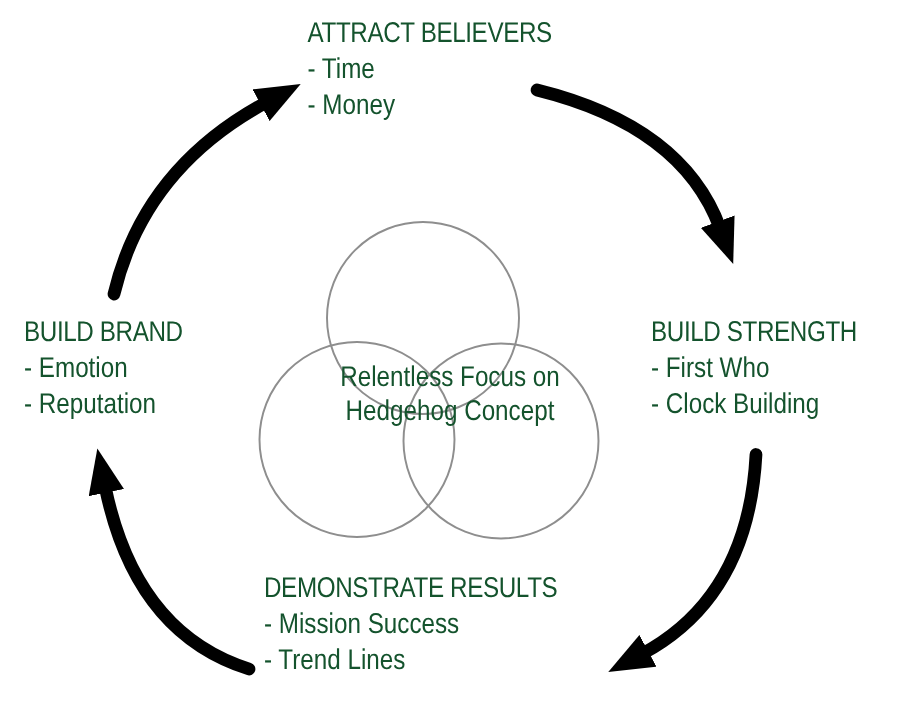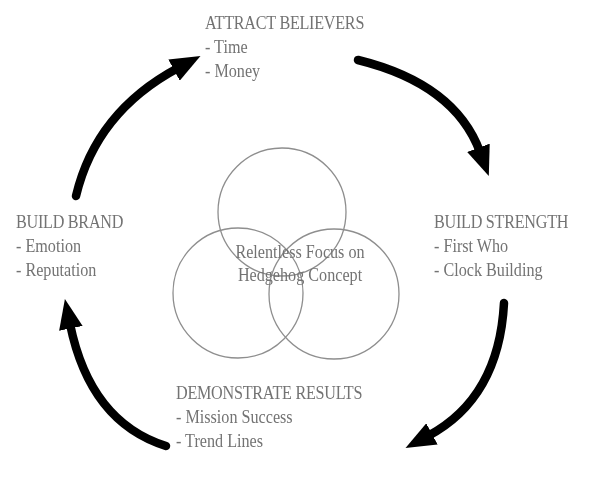--- a/index.html
+++ b/index.html
@@ -6,22 +6,22 @@
     margin: 0;
     padding: 0;
     background: #ffffff;
   }
   .canvas {
     position: relative;
     width: 572px;
     height: 480px;
     background: #ffffff;
     overflow: hidden;
-    font-family: Liberation Serif, serif;
-    color: #737373;
+    font-family: Liberation Sans, sans-serif;
+    color: #14532d;
   }
   .graphics {
     position: absolute;
     left: 0;
     top: 0;
   }
   .node {
     position: absolute;
     font-size: 19px;
     line-height: 24px;

